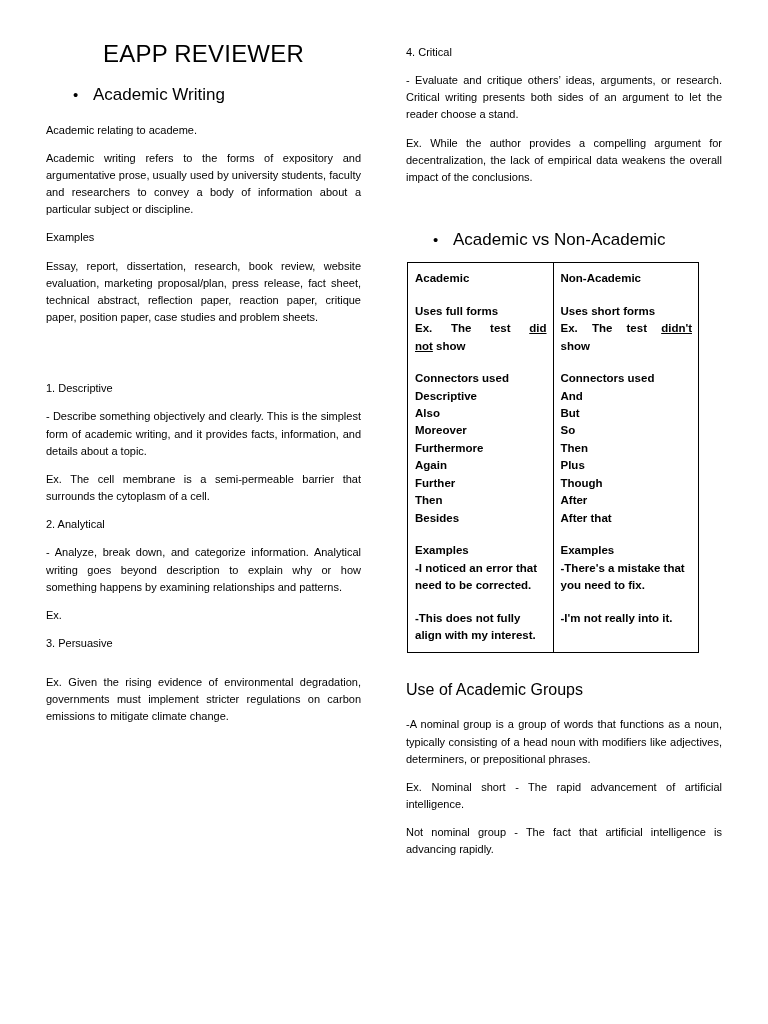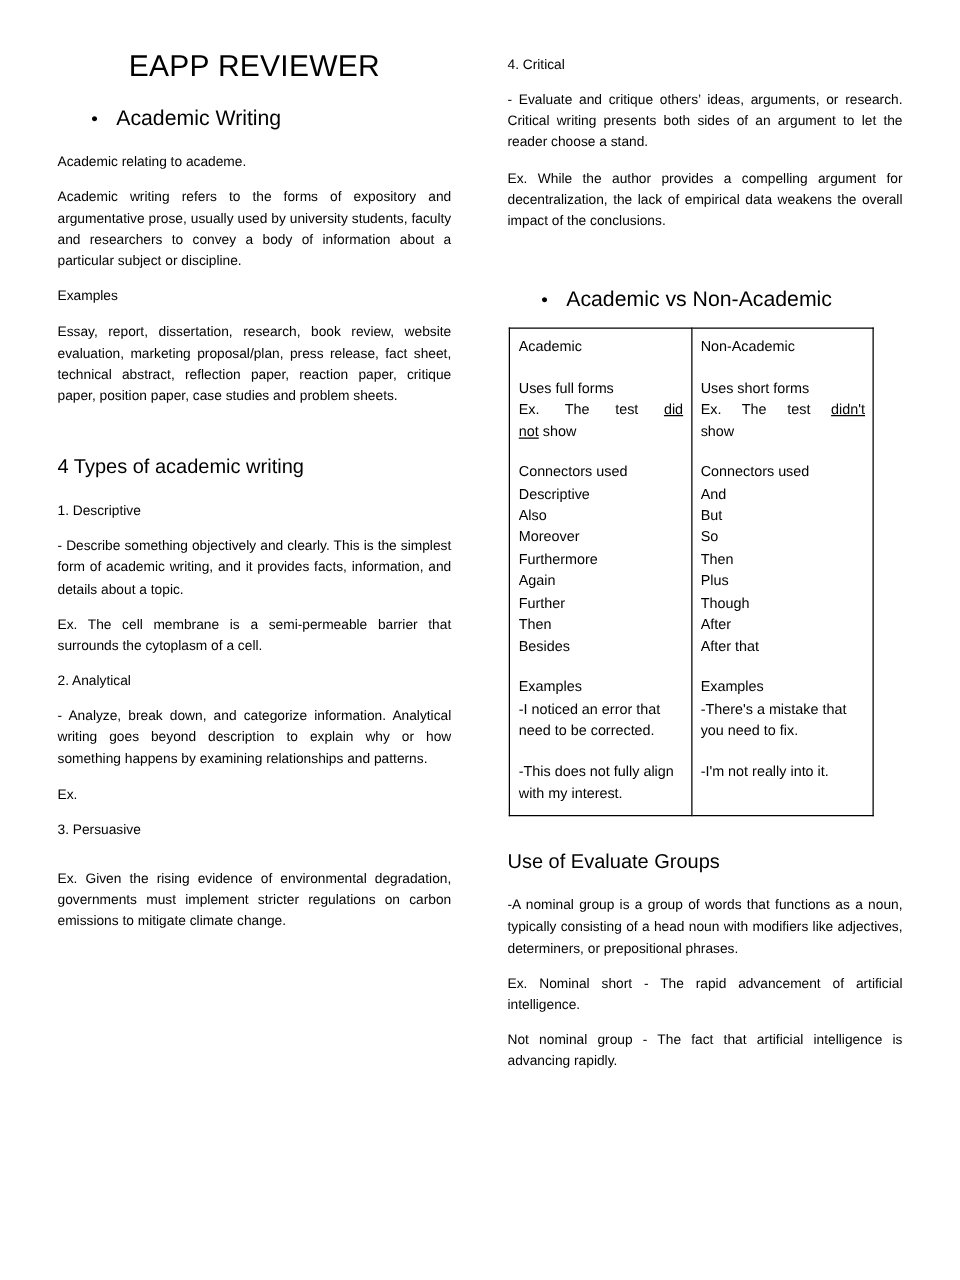--- a/index.html
+++ b/index.html
@@ -73,21 +73,21 @@
     table-layout: fixed;
   }
   .cmp-table td {
     border: 1.5px solid #000000;
     vertical-align: top;
     padding: 7px 6px 7px 7px;
     font-size: 11.5px;
     line-height: 1.52;
     width: 50%;
   }
-  .cell-lines > div { white-space: pre-wrap; }
+  .cell-lines > div { white-space: pre-wrap; font-weight: bold; }
   .cell-lines .spacer { height: 15px; }
   .just-line {
     text-align: justify;
     text-align-last: justify;
   }
   .just-line-last { text-align: left; }
   u { text-decoration: underline; }
 
   .nominal-head {
     font-size: 16px;
@@ -116,21 +116,20 @@
     <div class="gap-sm"></div>
     <p class="body">Academic writing refers to the forms of expository and argumentative prose, usually used by university students, faculty and researchers to convey a body of information about a particular subject or discipline.</p>
 
     <div class="gap-sm"></div>
     <p class="body left-align">Examples</p>
 
     <div class="gap-sm"></div>
     <p class="body">Essay, report, dissertation, research, book review, website evaluation, marketing proposal/plan, press release, fact sheet, technical abstract, reflection paper, reaction paper, critique paper, position paper, case studies and problem sheets.</p>
 
     <div class="gap-xl"></div>
-    <h2 class="section-head">4 Types of academic writing</h2>
 
     <div class="gap-md"></div>
     <p class="body left-align">1. Descriptive</p>
     <div class="gap-sm"></div>
     <p class="body">- Describe something objectively and clearly. This is the simplest form of academic writing, and it provides facts, information, and details about a topic.</p>
     <div class="gap-sm"></div>
     <p class="body">Ex. The cell membrane is a semi-permeable barrier that surrounds the cytoplasm of a cell.</p>
 
     <div class="gap-sm"></div>
     <p class="body left-align">2. Analytical</p>
@@ -211,21 +210,21 @@
               <div>-There's a mistake that you need to fix.</div>
               <div class="spacer"></div>
               <div>-I'm not really into it.</div>
             </div>
           </td>
         </tr>
       </tbody>
     </table>
 
     <div class="gap-lg"></div>
-    <h2 class="nominal-head">Use of Evaluate Groups</h2>
+    <h2 class="nominal-head">Use of Academic Groups</h2>
 
     <div class="gap-md"></div>
     <p class="body">-A nominal group is a group of words that functions as a noun, typically consisting of a head noun with modifiers like adjectives, determiners, or prepositional phrases.</p>
 
     <div class="gap-sm"></div>
     <p class="body">Ex. Nominal short - The rapid advancement of artificial intelligence.</p>
 
     <div class="gap-sm"></div>
     <p class="body">Not nominal group - The fact that artificial intelligence is advancing rapidly.</p>
 

